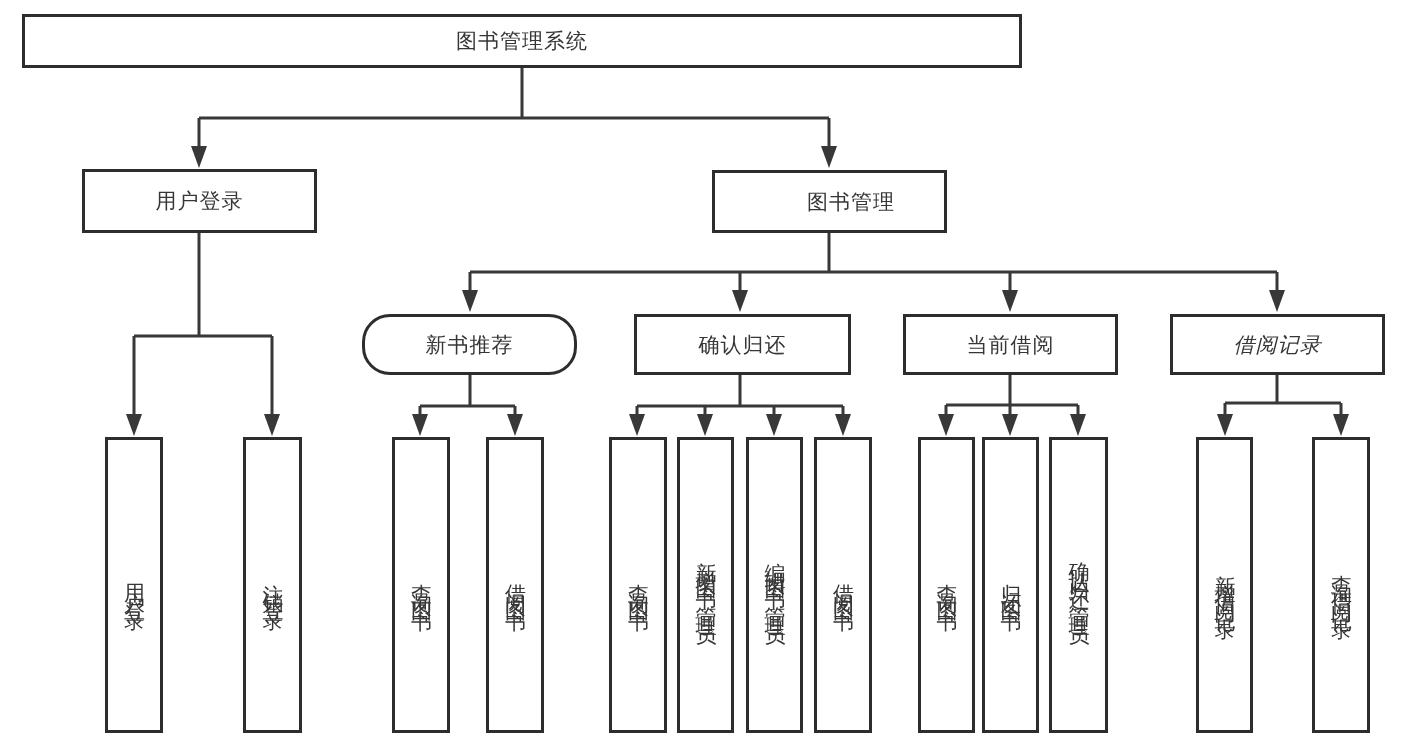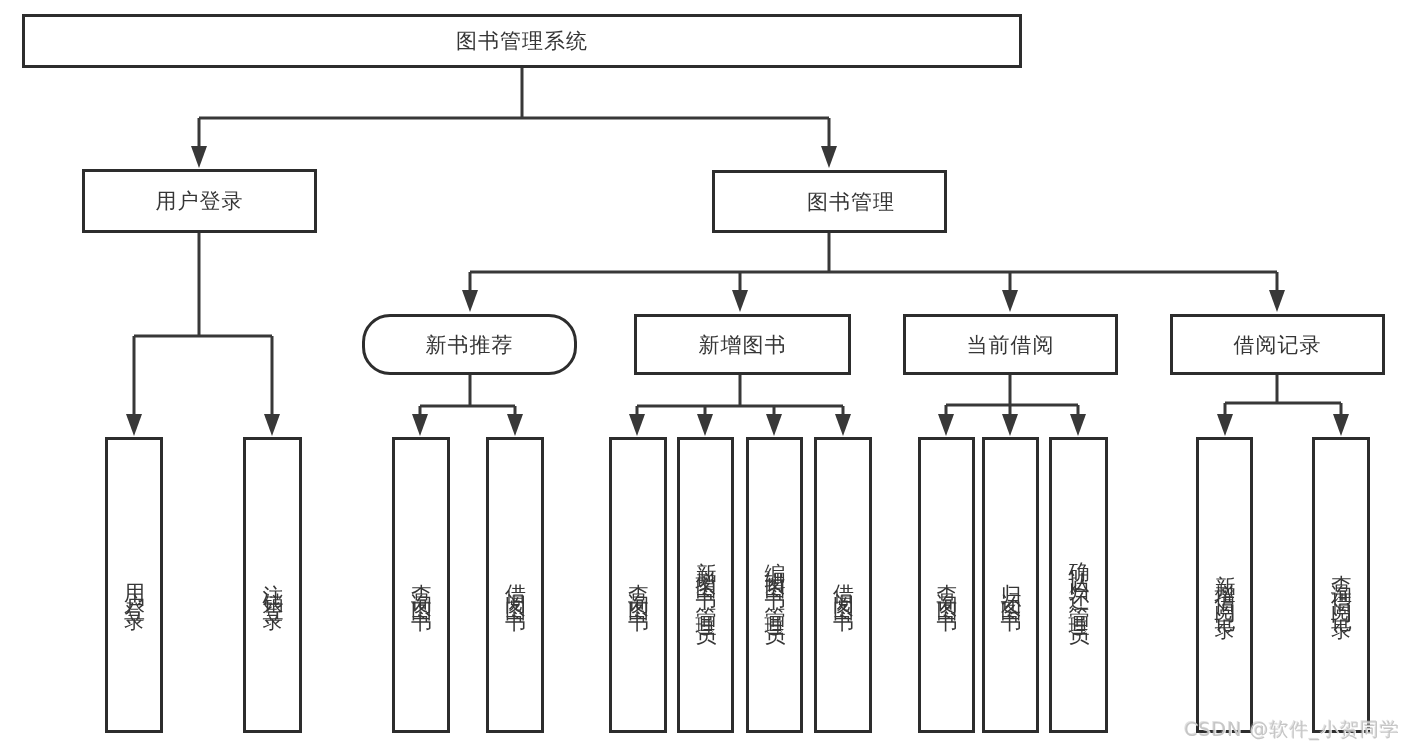--- a/index.html
+++ b/index.html
@@ -100,37 +100,36 @@
       <polygon fill="#383838" stroke="none" points="1333,414 1349,414 1341,436"></polygon>
     </g>
   </svg>
 
   <div class="box h-box root-box" style="left:22px; top:14px; width:1000px; height:54px;">图书管理系统</div>
 
   <div class="box h-box" style="left:82px; top:169px; width:235px; height:64px;">用户登录</div>
   <div class="box h-box" style="left:712px; top:170px; width:235px; height:63px;padding-left:43px;">图书管理</div>
 
   <div class="box h-box" style="left:362px; top:314px; width:215px; height:61px;border-radius:28px;">新书推荐</div>
-  <div class="box h-box" style="left:634px; top:314px; width:217px; height:61px;">新增图书</div>
+  <div class="box h-box" style="left:634px; top:314px; width:217px; height:61px;">确认归还</div>
   <div class="box h-box" style="left:903px; top:314px; width:215px; height:61px;text-align:right;">当前借阅</div>
-  <div class="box h-box" style="left:1170px; top:314px; width:215px; height:61px;">借阅记录</div>
+  <div class="box h-box" style="left:1170px; top:314px; width:215px; height:61px;font-style:italic;">借阅记录</div>
 
   <div class="box leaf" style="left:105px; top:437px; width:58px; height:296px;">用户登录</div>
   <div class="box leaf" style="left:243px; top:437px; width:59px; height:296px;">注销登录</div>
 
   <div class="box leaf" style="left:392px; top:437px; width:58px; height:296px;">查询图书</div>
   <div class="box leaf" style="left:486px; top:437px; width:58px; height:296px;">借阅图书</div>
 
   <div class="box leaf" style="left:609px; top:437px; width:58px; height:296px;">查询图书</div>
   <div class="box leaf" style="left:677px; top:437px; width:57px; height:296px;">新增图书（管理员）</div>
   <div class="box leaf" style="left:746px; top:437px; width:57px; height:296px;">编辑图书（管理员）</div>
   <div class="box leaf" style="left:814px; top:437px; width:58px; height:296px;">借阅图书</div>
 
   <div class="box leaf" style="left:918px; top:437px; width:57px; height:296px;">查询图书</div>
   <div class="box leaf" style="left:982px; top:437px; width:57px; height:296px;">归还图书</div>
   <div class="box leaf" style="left:1049px; top:437px; width:59px; height:296px;">确认归还（管理员）</div>
 
   <div class="box leaf" style="left:1196px; top:437px; width:57px; height:296px;">新增借阅记录</div>
   <div class="box leaf" style="left:1312px; top:437px; width:58px; height:296px;">查询借阅记录</div>
 
-  <div class="watermark">CSDN @软件_小贺同学</div>
 
 </div>
 
 </body></html>

